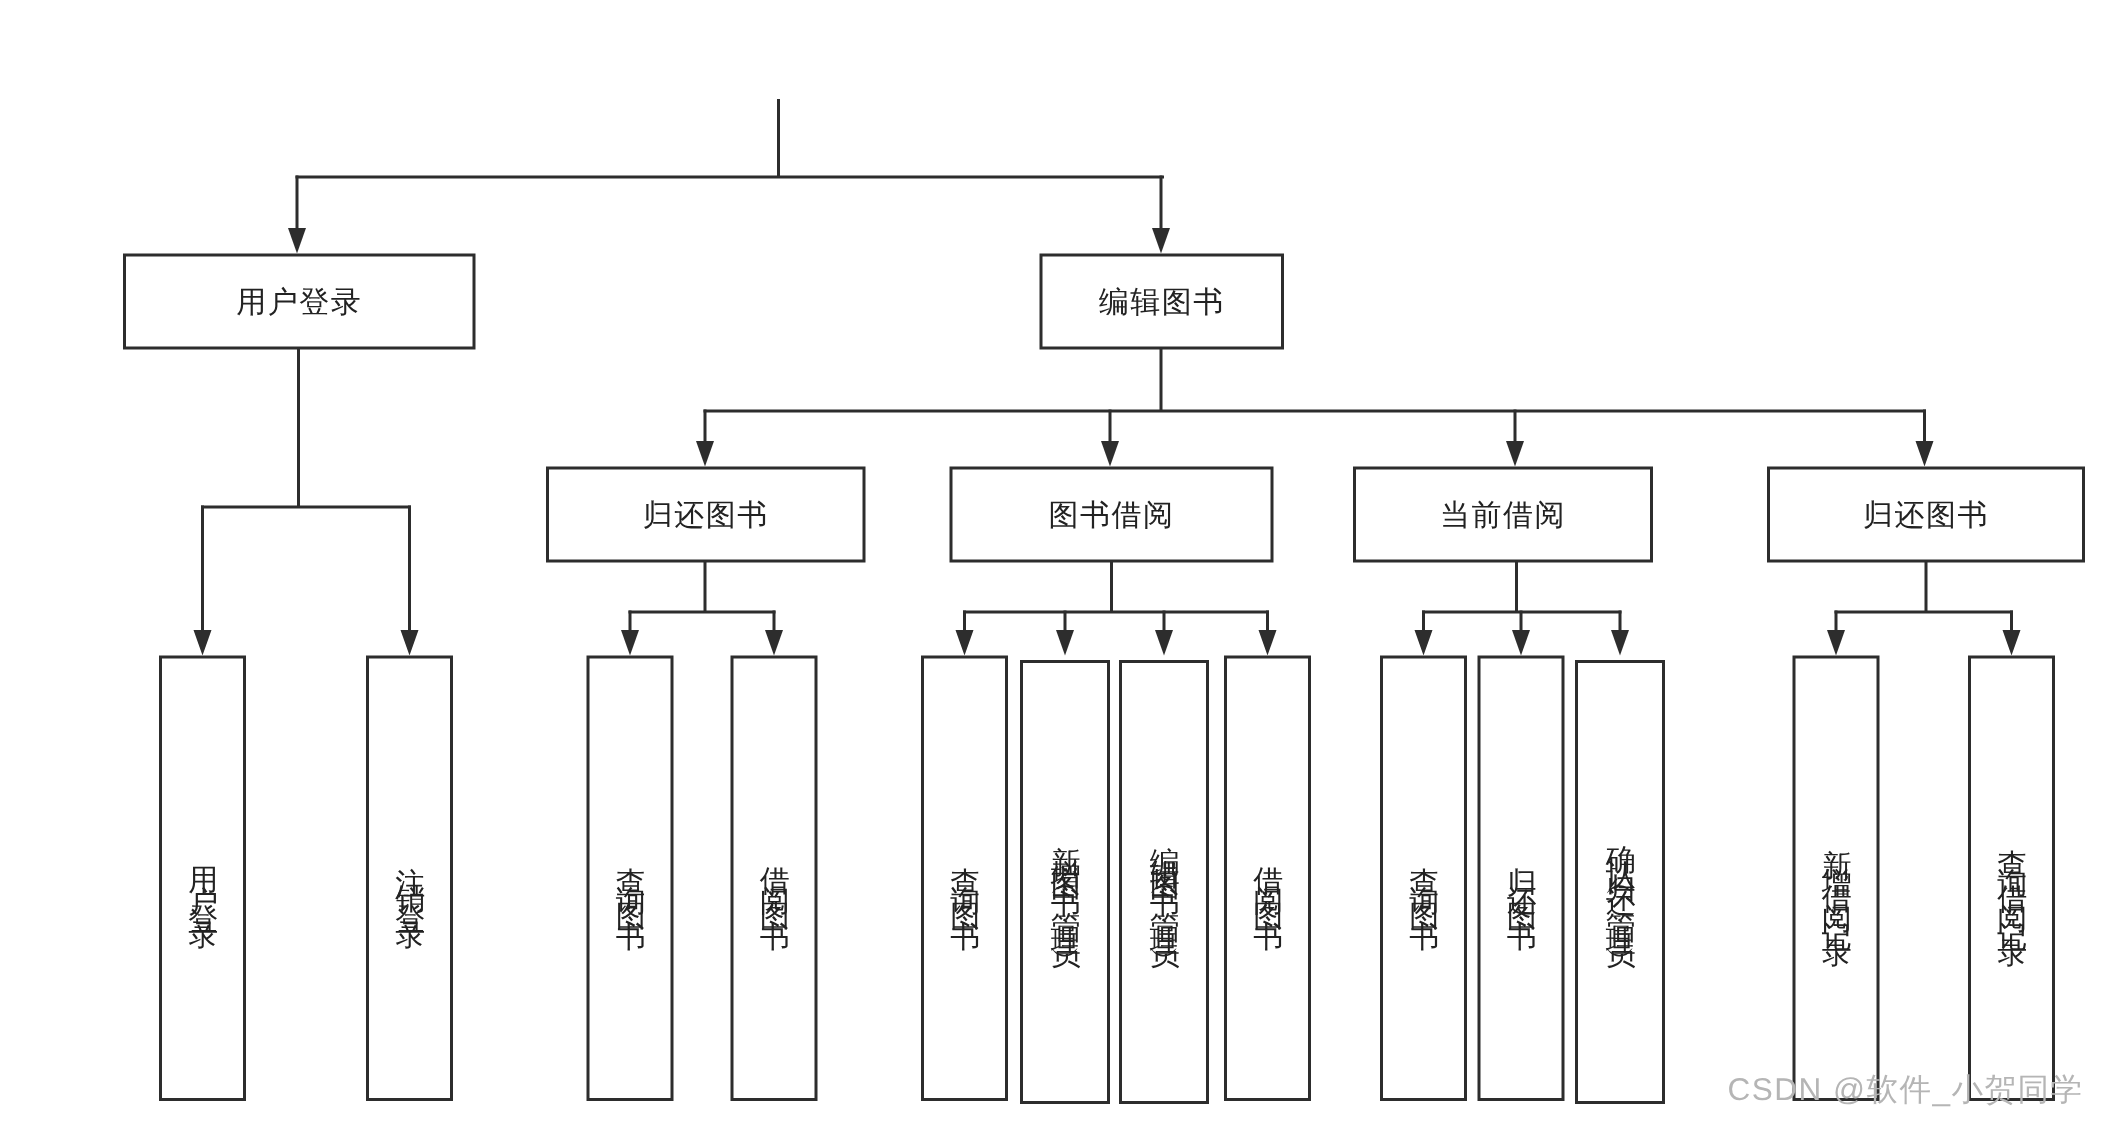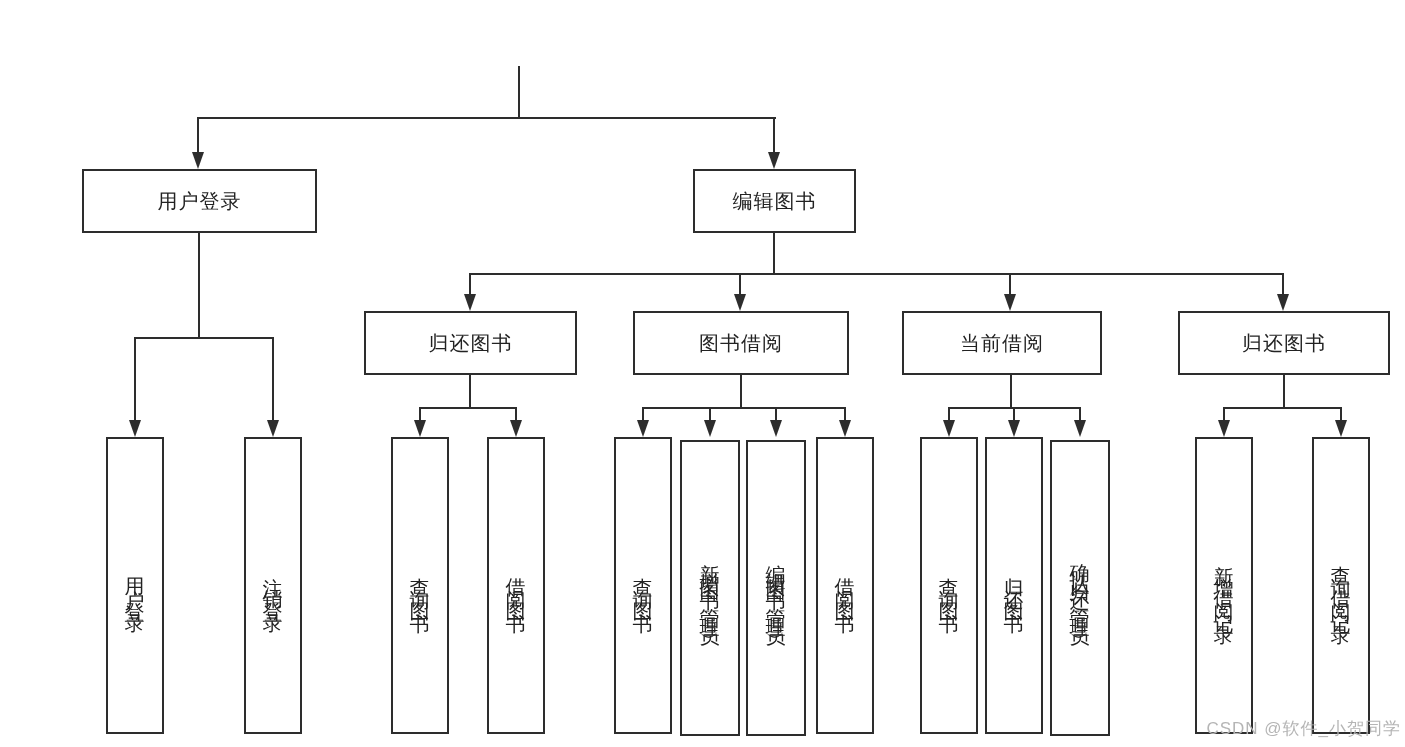--- a/index.html
+++ b/index.html
@@ -42,22 +42,22 @@
     content:"";
     position:absolute;
     left:-5px;top:100%;
     width:0;height:0;
     border-left:6px solid transparent;
     border-right:6px solid transparent;
     border-top:17px solid var(--line);
   }
   .watermark{
     position:absolute;
-    right:4px;bottom:7px;
-    font-size:17px;
+    right:16px;bottom:7px;
+    font-size:21px;
     color:var(--watermark);
     letter-spacing:1px;
     white-space:nowrap;
   }
 </style>
 </head>
 <body>
 
 <div class="canvas">
 

